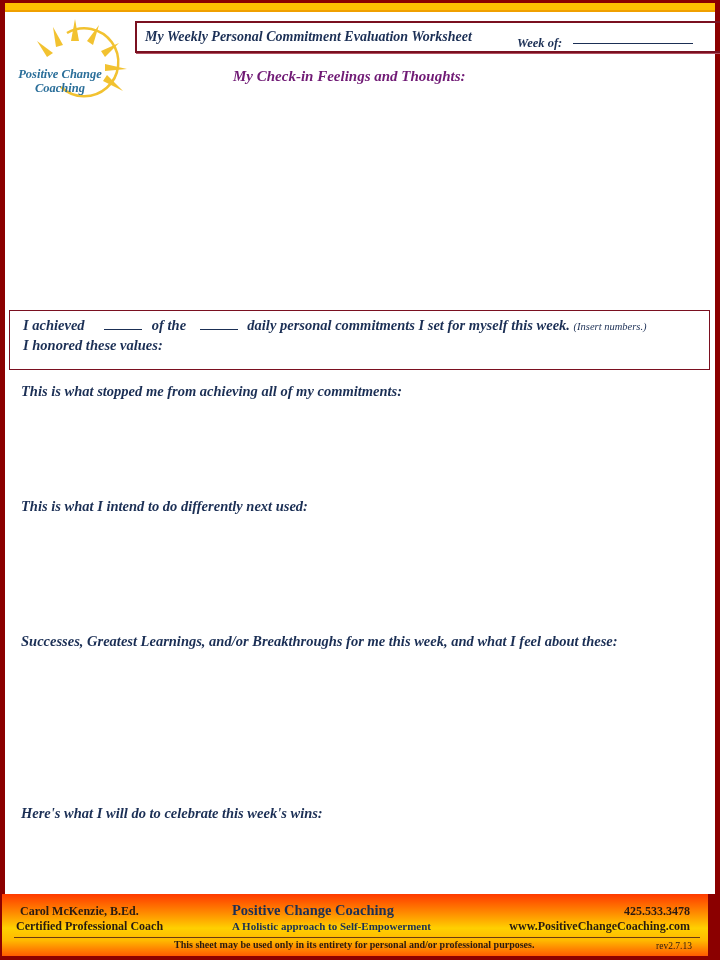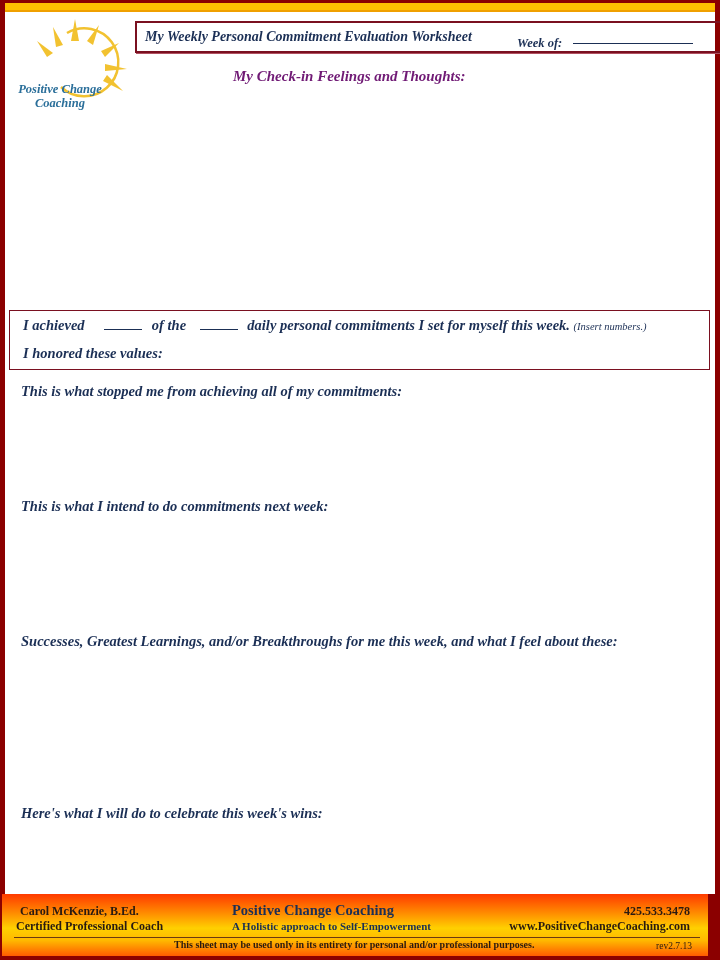--- a/index.html
+++ b/index.html
@@ -3,21 +3,21 @@
 <meta charset="utf-8">
 <style>
   html, body { margin:0; padding:0; }
   body { width:720px; height:960px; position:relative; background:#8b0000; overflow:hidden;
          font-family:"Liberation Serif", serif; }
   .top-bar { position:absolute; left:5px; top:0; width:710px; height:12px;
              background:linear-gradient(#8b0000 0 3px, #ffc000 3px 10px, #f0a000 10px 12px); }
   .page { position:absolute; left:5px; top:12px; width:710px; height:882px; background:#ffffff; }
   .logo { position:absolute; left:2px; top:5px; width:128px; height:88px; }
   .logo-text { position:absolute; left:8px; top:50px; width:90px; text-align:center;
-               color:#2b6f9a; font-style:italic; font-weight:bold; font-size:12.5px; line-height:14px;margin-top:15px; }
+               color:#2b6f9a; font-style:italic; font-weight:bold; font-size:12.5px; line-height:14px; }
   .title-box { position:absolute; left:130px; top:9px; width:572px; height:28px;
                border:2px solid #7a1020; box-shadow:1px 1px 0 #b05060;padding-left:24px; }
   .title { position:absolute; left:8px; top:6px; color:#1b2f55; font-style:italic; font-weight:bold; font-size:14px; }
   .weekof { position:absolute; left:380px; top:13px; color:#1b2f55; font-style:italic; font-weight:bold; font-size:12.5px; }
   .weekline { position:absolute; left:436px; top:20px; width:120px; border-bottom:1px solid #1b2f55; }
   .checkin { position:absolute; left:228px; top:56px; color:#701a75; font-style:italic; font-weight:bold; font-size:15px; }
   .ach-box { position:absolute; left:4px; top:298px; width:699px; height:58px;
              border:1.5px solid #7a1020; }
   .lbl { position:absolute; color:#1b2f55; font-style:italic; font-weight:bold; font-size:14.5px; white-space:nowrap; }
   .blank { display:inline-block; width:38px; border-bottom:1.5px solid #1b2f55; margin:0 6px; height:12px; vertical-align:baseline; }
@@ -70,27 +70,27 @@
 
   <div class="ach-box">
     <div class="lbl" style="left:13px;top:6px;text-align:right;">
       <span>I achieved</span>
       <span class="blank" style="margin-left:16px;"></span>
       <span>of the</span>
       <span class="blank" style="margin-left:10px;"></span>
       <span>daily personal commitments I set for myself this week.</span>
       <span class="small">(Insert numbers.)</span>
     </div>
-    <div class="lbl" style="left:13px;top:34px;">I honored these values:</div>
+    <div class="lbl" style="left:13px;top:26px;">I honored these values:</div>
   </div>
 
   <div class="lbl" style="left:16px;top:371px;">This is what stopped me from achieving all of my commitments:</div>
   <div style="position:absolute;left:14px;top:392px;width:680px;height:90px;"></div>
 
-  <div class="lbl cond" style="left:16px;top:486px;">This is what I intend to do commitments next week:</div>
+  <div class="lbl cond" style="left:16px;top:486px;">This is what I intend to do differently next used:</div>
   <div style="position:absolute;left:14px;top:508px;width:680px;height:105px;"></div>
 
   <div class="lbl cond" style="left:16px;top:621px;">Successes, Greatest Learnings, and/or Breakthroughs for me this week, and what I feel about these:</div>
   <div style="position:absolute;left:14px;top:644px;width:680px;height:145px;"></div>
 
   <div class="lbl" style="left:16px;top:793px;">Here's what I will do to celebrate this week's wins:</div>
   <div style="position:absolute;left:14px;top:814px;width:680px;height:62px;"></div>
 </div>
 
 <div class="footer">

